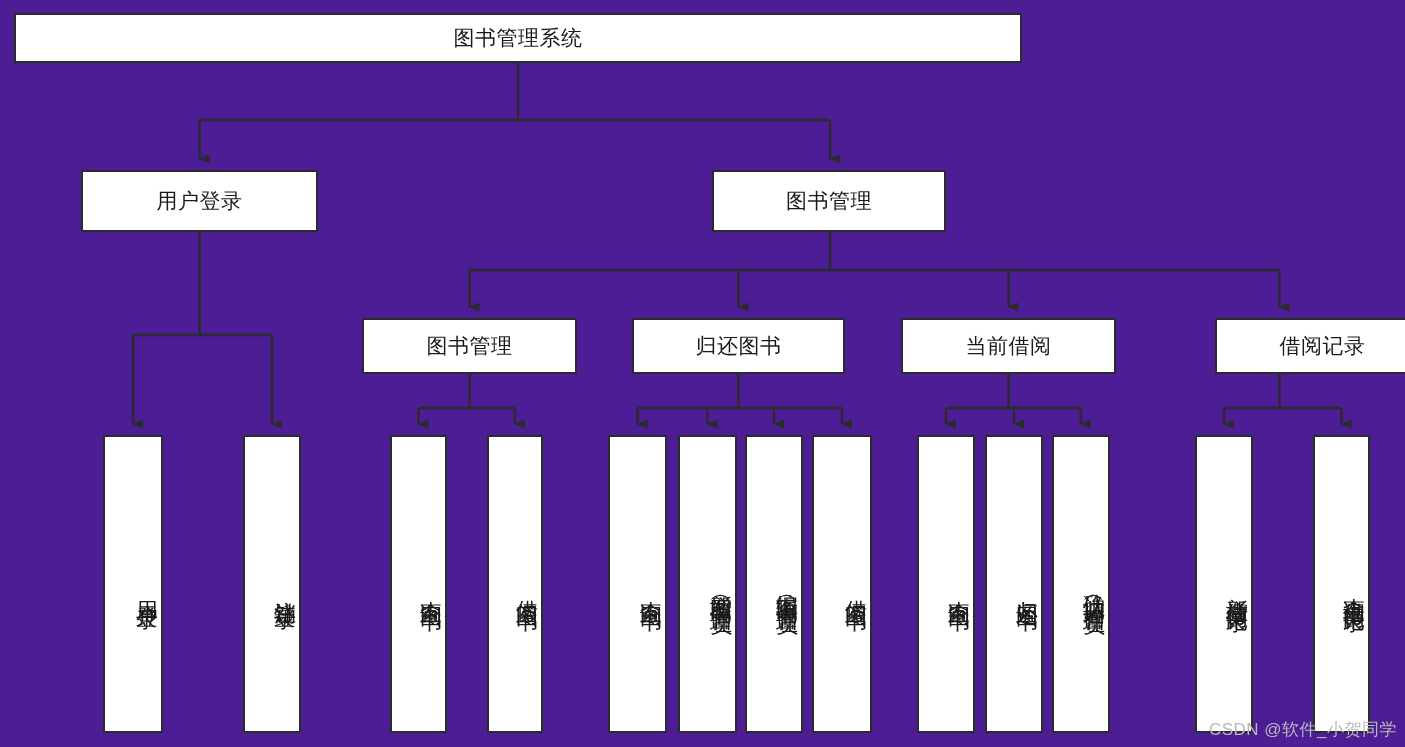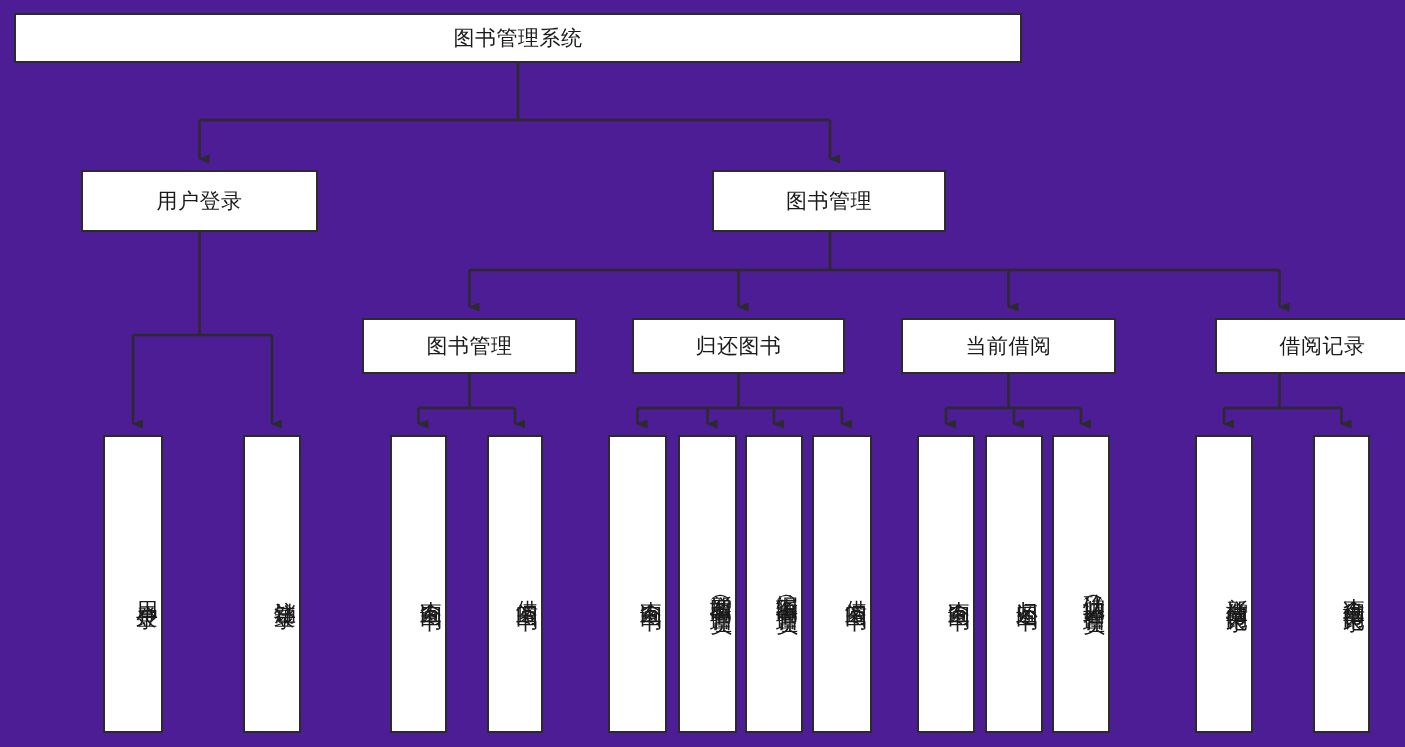--- a/index.html
+++ b/index.html
@@ -172,13 +172,14 @@
         <span class="vlabel">确认归还（管理员）</span>
       </div>
       <div class="node vert" style="left: 1195px; top: 435px; width: 58px; height: 298px;">
         <span class="vlabel">新增借阅记录</span>
       </div>
       <div class="node vert" style="left: 1313px; top: 435px; width: 57px; height: 298px;">
         <span class="vlabel">查询借阅记录</span>
       </div>
     </div>
 
+  <div id="watermark">CSDN @软件_小贺同学</div>
 </div>
 
 </body></html>

